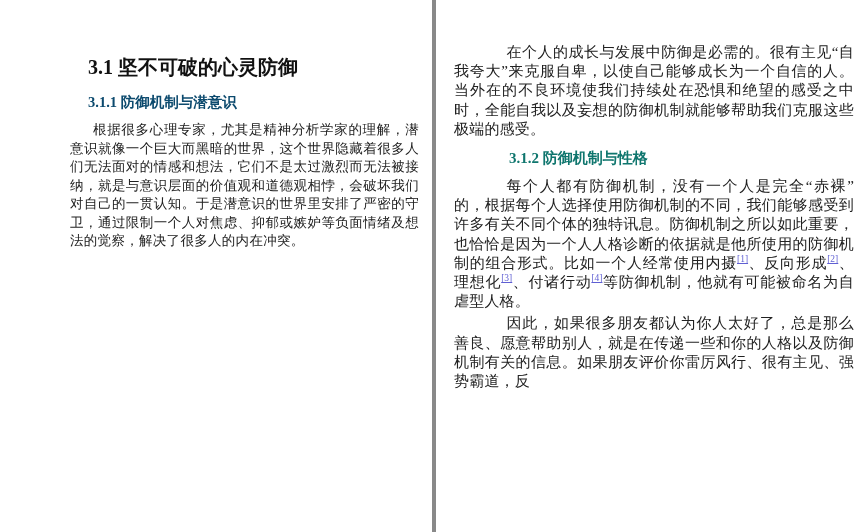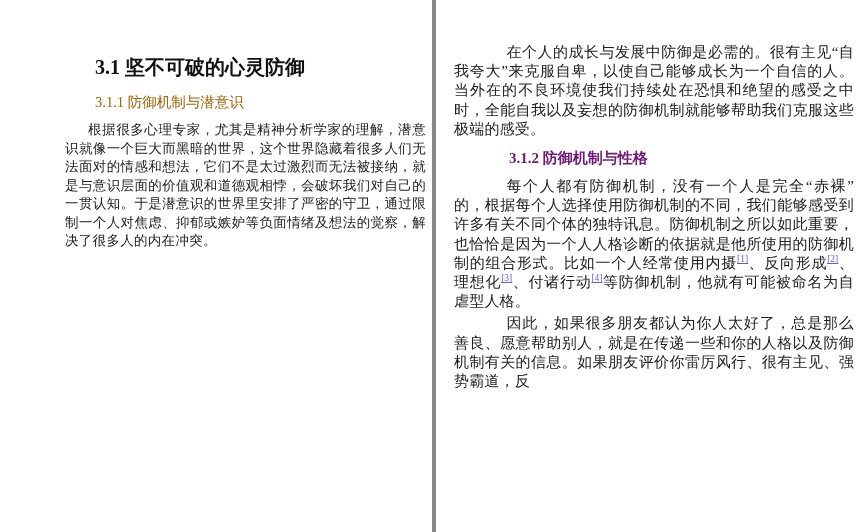--- a/index.html
+++ b/index.html
@@ -30,66 +30,66 @@
   }
   .page {
     position: absolute;
     top: 0;
     height: 532px;
     box-sizing: border-box;
     background: #ffffff;
     overflow: hidden;
   }
   .page-left {
-    left: 18px;
+    left: 11px;
     width: 432px;
     padding: 55px 24px 0 43px;
   }
   .page-right {
     left: 436px;
     width: 430px;
     padding: 43px 12px 0 18px;
   }
   .page-left h1 {
     font-size: 20px;
     line-height: 24px;
     font-weight: bold;
     color: #111111;
     margin: 0 0 0 34px;
   }
   .page-left h2 {
     font-size: 14.5px;
     line-height: 18px;
-    font-weight: normal;
-    color: #a16207;
+    font-weight: bold;
+    color: #0c4a6e;
     margin: 14px 0 0 34px;
   }
   .page-left p {
     font-size: 13.5px;
     line-height: 18.5px;
-    margin: 8px 0 0 4px;
+    margin: 8px 0 0 16px;
     text-indent: 1.7em;
     text-align: justify;
     letter-spacing: 0.3px;
   }
   .page-left .paras p:first-child { margin-top: 10px; }
   .page-right p {
     font-size: 15px;
     line-height: 19.2px;
     margin: 3px 0 0 0;
     text-indent: 3.5em;
     text-align: justify;
     letter-spacing: 0.2px;
   }
   .page-right .paras-top p:first-child { margin-top: 0; }
   .page-right h2 {
     font-size: 15px;
     line-height: 18px;
     font-weight: bold;
-    color: #701a75;
+    color: #0f766e;
     margin: 10px 0 0 55px;
   }
   .page-right .paras-bottom p:first-child { margin-top: 10px; font-family: Liberation Serif, serif; }
   .fnref {
     color: #5f5fd3;
     text-decoration: underline;
     font-size: 9.5px;
     line-height: 0;
     letter-spacing: 0;
     cursor: pointer;

